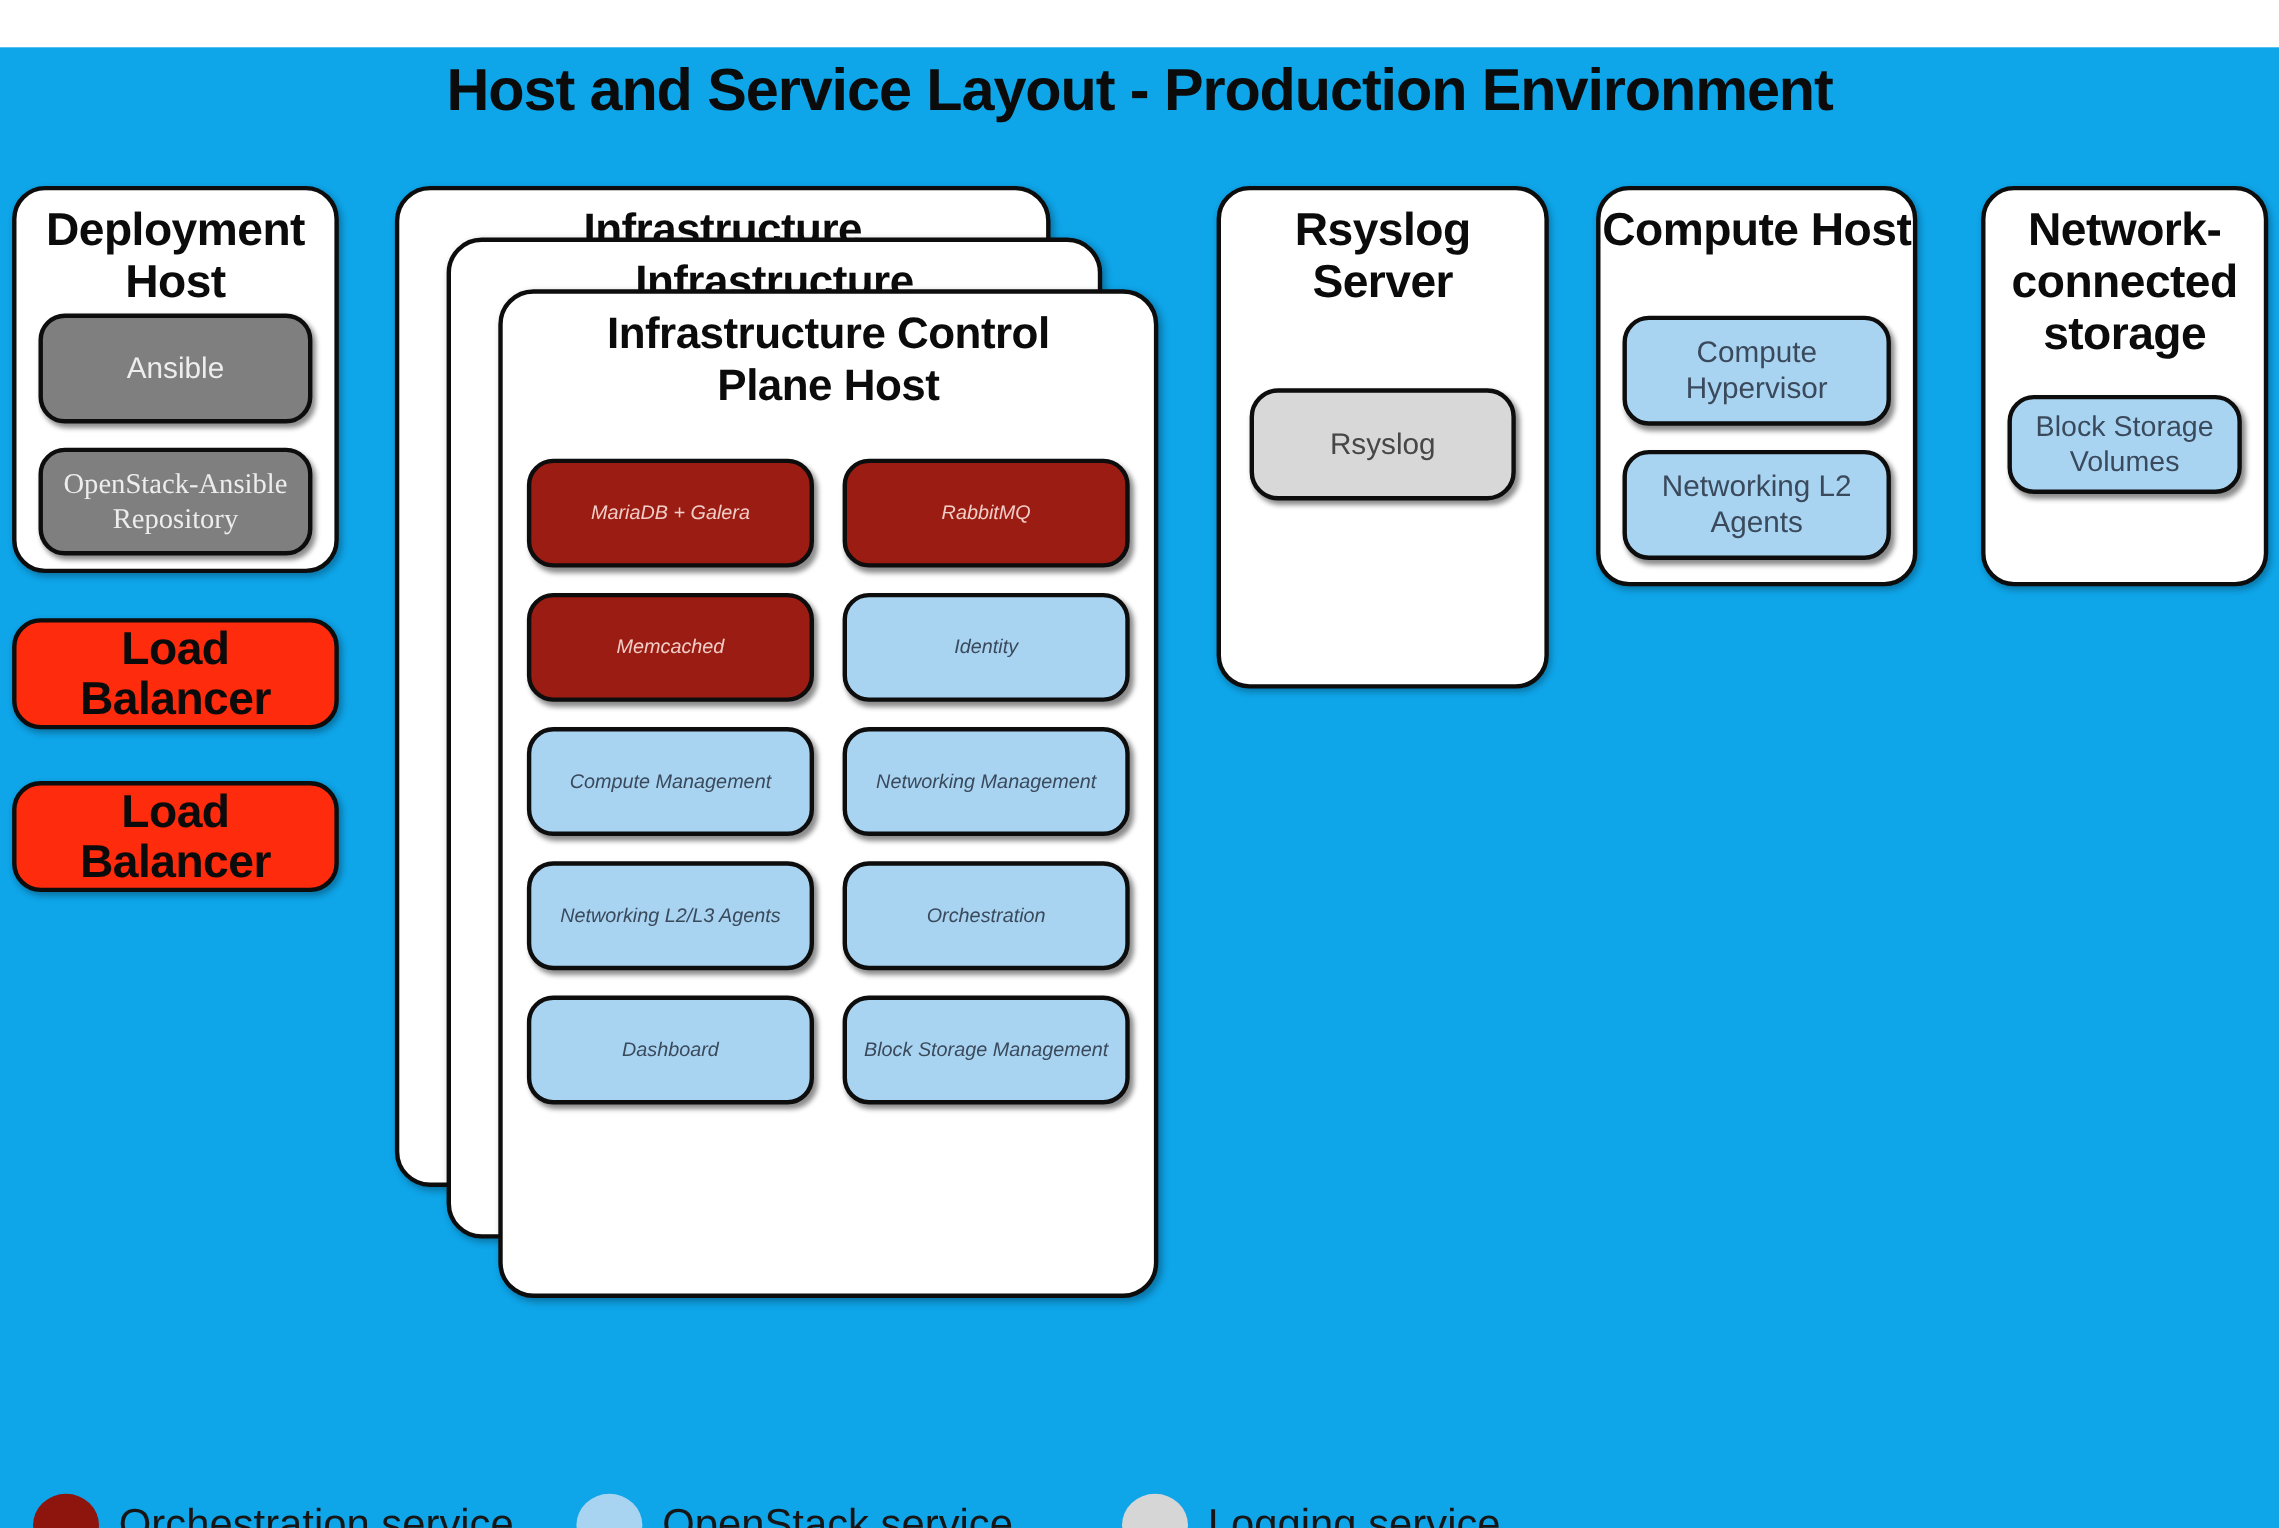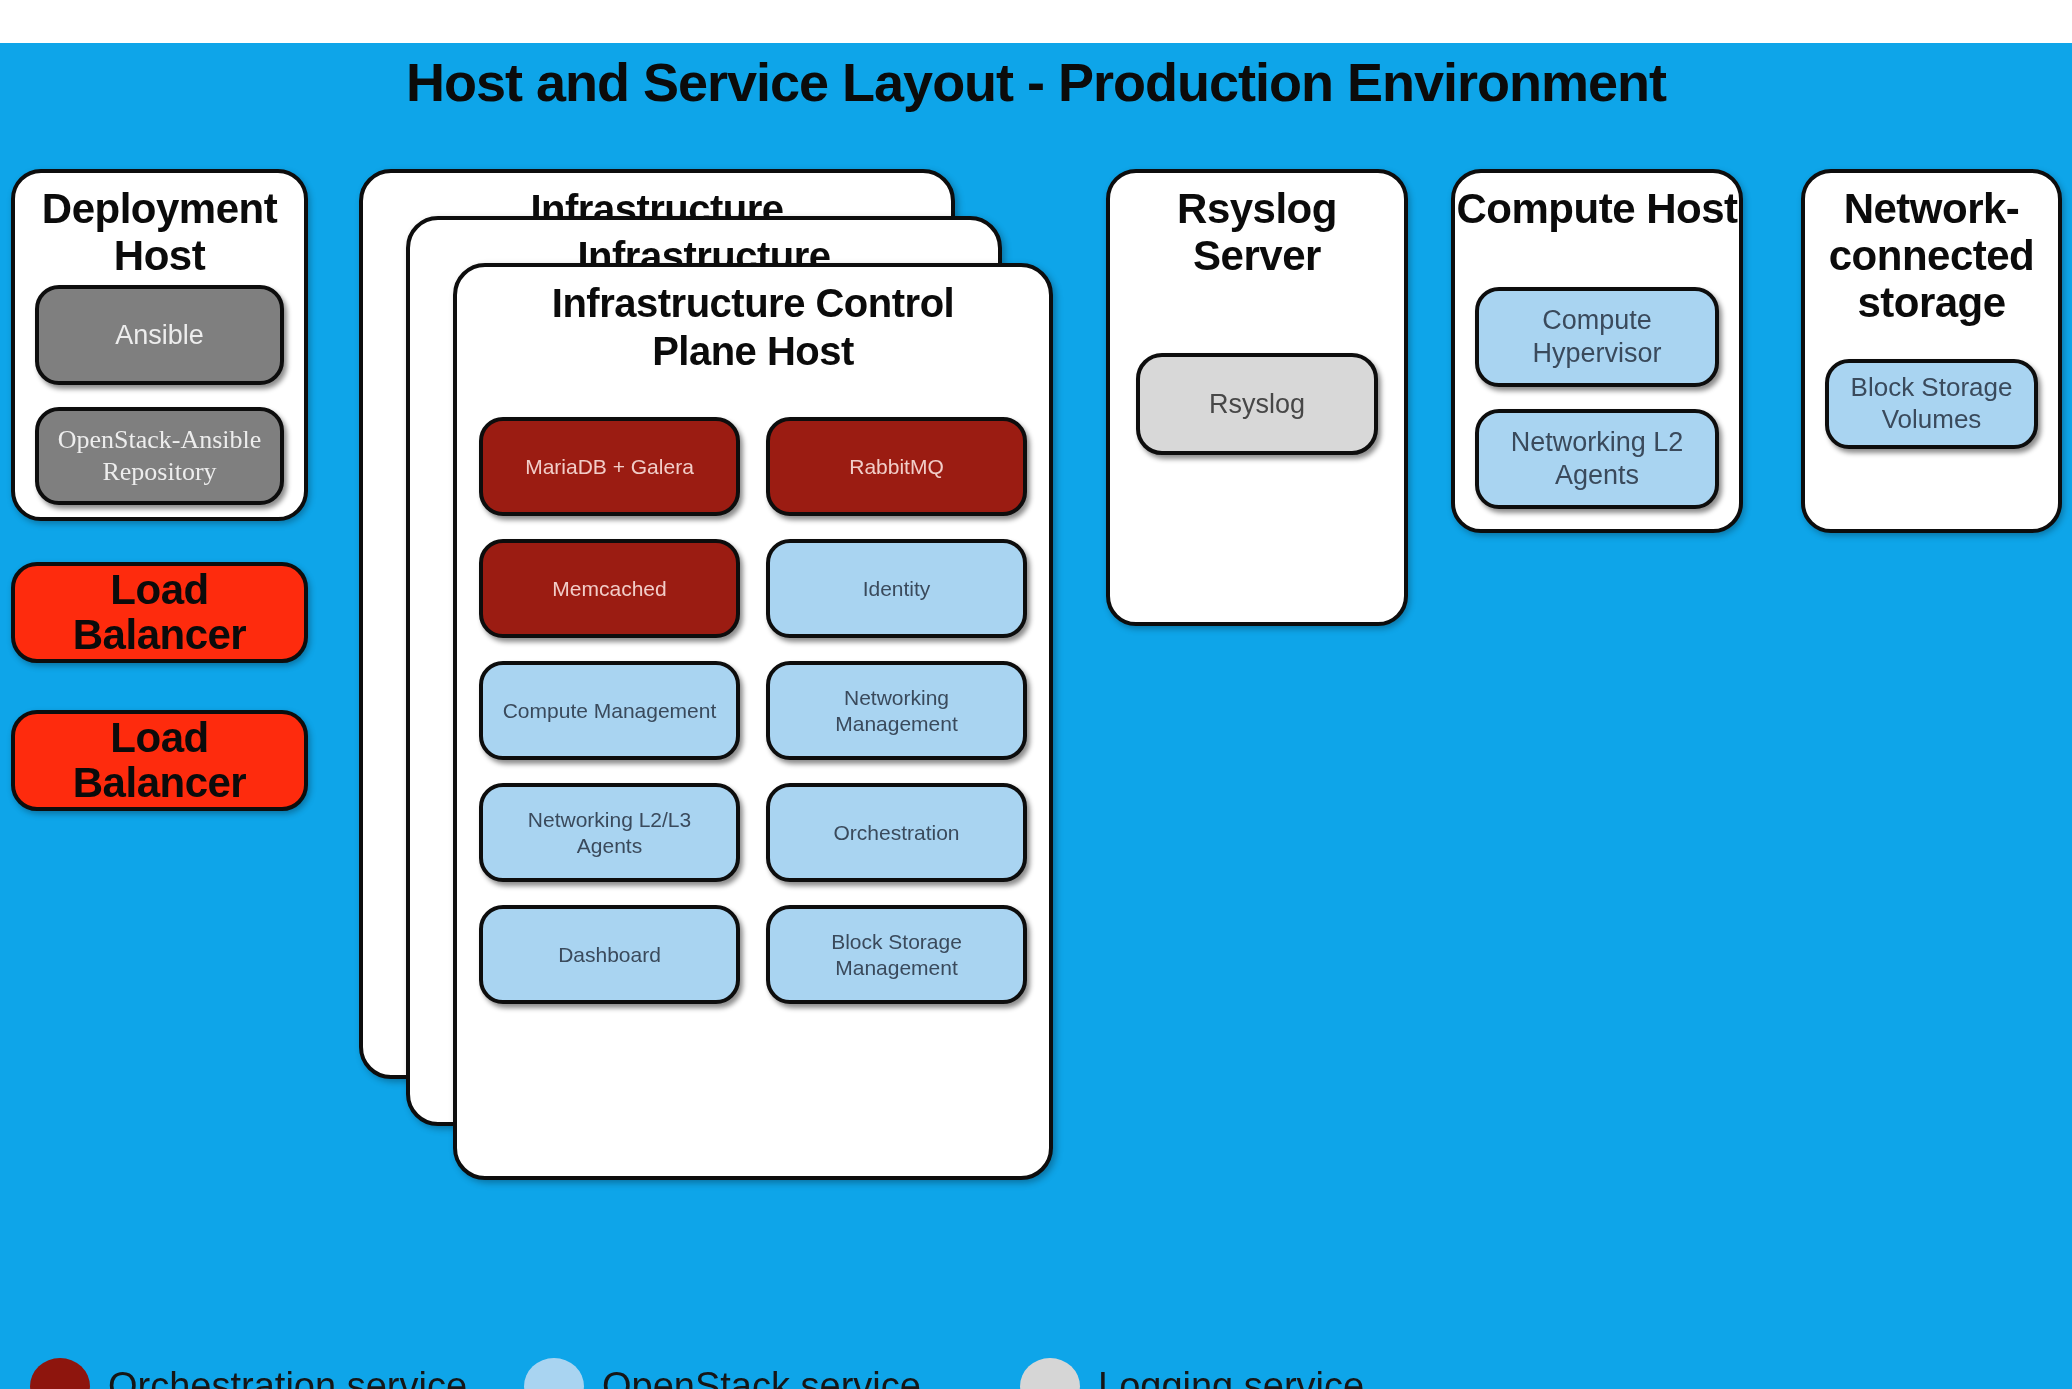--- a/index.html
+++ b/index.html
@@ -60,22 +60,23 @@
   }
   .card-front .card-title{max-width:460px;margin:0 auto;}
   .svc-grid{
     position:absolute;left:22px;right:22px;top:150px;
     display:grid;grid-template-columns:1fr 1fr;column-gap:26px;row-gap:23px;
     grid-auto-rows:99px;
   }
   .svc-grid .gsvc{
     position:relative;border:4px solid #0d0d0d;border-radius:24px;box-sizing:border-box;
     display:flex;align-items:center;justify-content:center;text-align:center;
-    font-size:21px;line-height:1.22;padding:0 14px;
+    font-size:18px;line-height:1.22;padding:0 14px;
     box-shadow:3px 4px 5px rgba(0,0,0,0.45);
+    font-style:italic;
   }
   
   .rsyslog-server{left:1106px;top:126px;width:302px;height:457px;}
   .rs-svc{left:26px;right:26px;top:180px;height:102px;border-radius:26px;}
   
   .compute-host{left:1451px;top:126px;width:292px;height:364px;}
   .ch-svc1{left:20px;right:20px;top:114px;height:100px;}
   .ch-svc2{left:20px;right:20px;top:236px;height:100px;}
   
   .net-storage{left:1801px;top:126px;width:261px;height:364px;}

